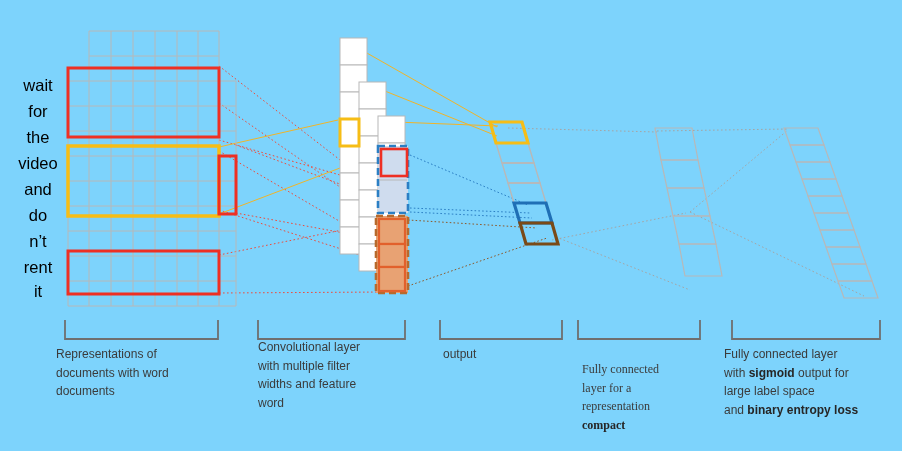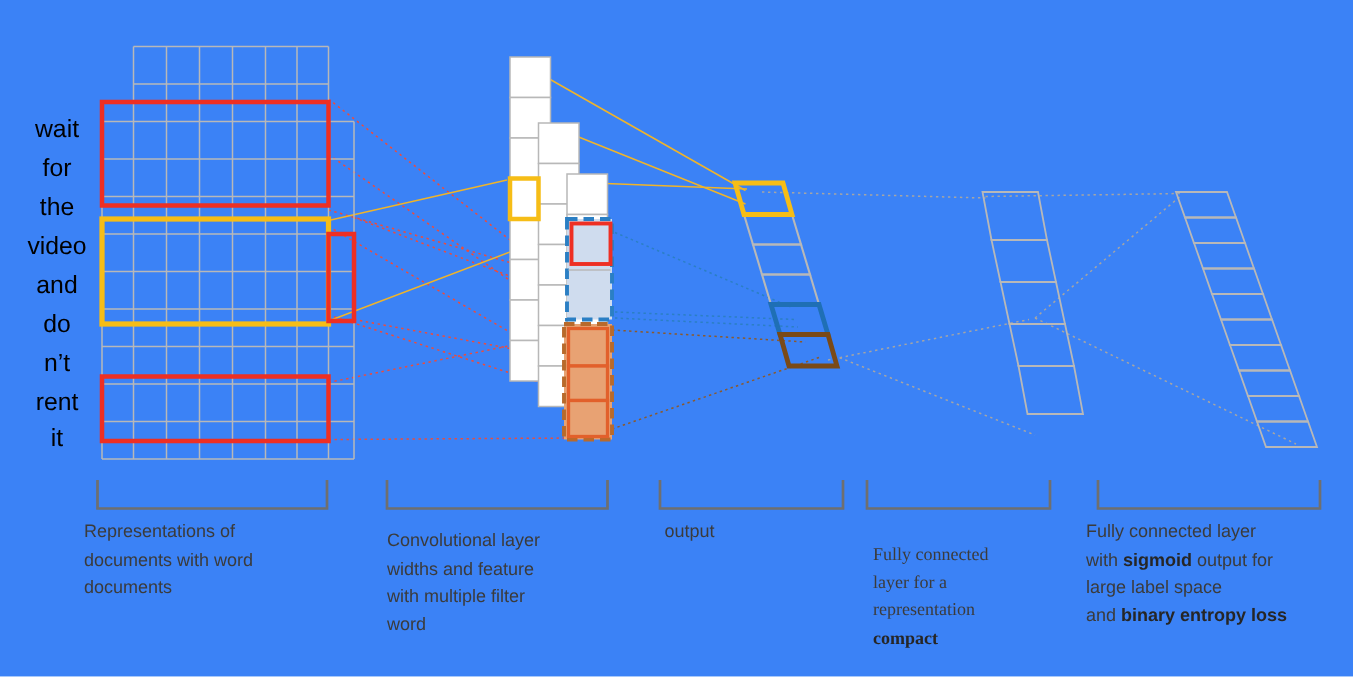--- a/index.html
+++ b/index.html
@@ -1,17 +1,17 @@
 <!DOCTYPE html>
 <html><head>
 <meta charset="utf-8">
 <style>
   html,body{margin:0;padding:0;background:#ffffff;}
   body{width:902px;height:451px;font-family:"Liberation Sans",sans-serif;overflow:hidden;}
-  #stage{position:relative;width:902px;height:451px;background:#3b82f6;}
+  #stage{position:relative;width:902px;height:451px;background:#7dd3fc;}
   svg#diagram{position:absolute;left:0;top:0;width:902px;height:451px;}
   .wordlbl{font-family:"Liberation Sans",sans-serif;font-size:16.5px;fill:#000;text-anchor:middle;}
   .capbox{position:absolute;font-family:"Liberation Sans",sans-serif;font-size:12px;color:#3b3b3b;line-height:18.5px;}
   .capbox b{font-weight:bold;color:#262626;}
 </style>
 </head>
 <body>
 
 <div id="stage">
   <svg id="diagram" viewBox="0 0 902 451">
@@ -200,24 +200,24 @@
       <path d="M578,320 V339 H700 V320"></path>
       <path d="M732,320 V339 H880 V320"></path>
     </g>
   </svg>
 
   <div class="capbox" style="left:56px;top:345px;width:170px;">
       <div><span>Representations of</span></div>
       <div><span>documents with word</span></div>
       <div><span>documents</span></div>
     </div>
-  <div class="capbox" style="left:258px;top:351px;width:158px;">
+  <div class="capbox" style="left:258px;top:338px;width:158px;">
       <div><span>Convolutional layer</span></div>
+      <div><span>with multiple filter</span></div>
       <div><span>widths and feature</span></div>
-      <div><span>with multiple filter</span></div>
       <div><span>word</span></div>
     </div>
   <div class="capbox" style="left:443px;top:345px;width:130px;">
       <div><span>output</span></div>
     </div>
   <div class="capbox" style="left:582px;top:360px;width:126px;font-family:Liberation Serif, serif;">
       <div><span>Fully connected</span></div>
       <div><span>layer for a</span></div>
       <div><span>representation</span></div>
       <div><b>compact</b></div>

